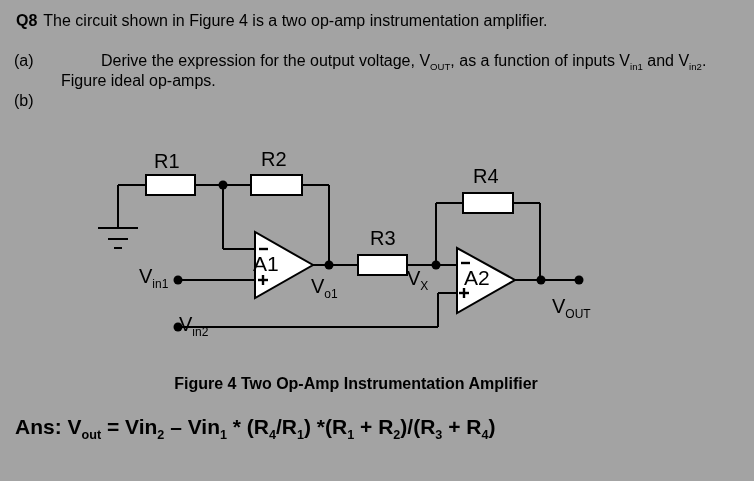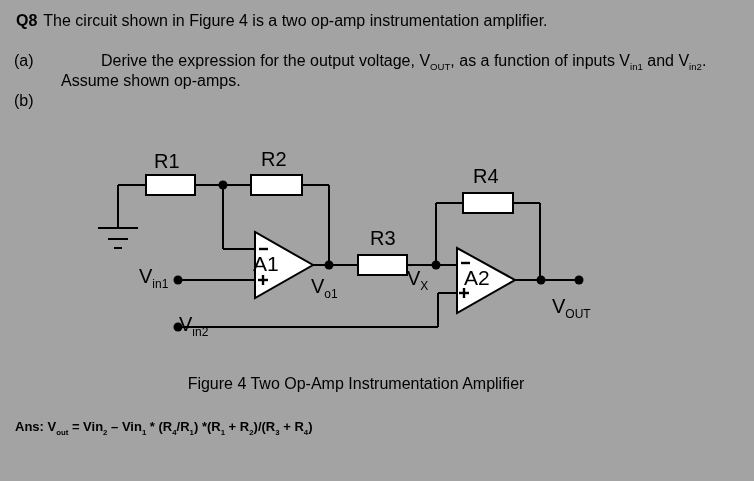--- a/index.html
+++ b/index.html
@@ -3,38 +3,38 @@
 <meta charset="utf-8">
 <style>
   html,body{margin:0;padding:0;background:#fff;}
   .page{position:relative;width:754px;height:481px;background:#a3a3a3;color:#000;
         font-family:"Liberation Sans", sans-serif;overflow:hidden;}
   .abs{position:absolute;white-space:nowrap;}
   .body-text{font-size:16px;line-height:20px;}
   .bold{font-weight:700;}
   .clabel{font-size:20px;line-height:20px;}
   .alabel{font-size:21px;line-height:21px;}
-  .caption{font-size:16px;font-weight:400;line-height:20px;text-align:center;}
-  .ans{font-size:13px;font-weight:700;line-height:20px;}
+  .caption{font-size:16px;font-weight:700;line-height:20px;text-align:center;}
+  .ans{font-size:21px;font-weight:700;line-height:20px;}
   sub{font-size:0.6em;line-height:0;}
   .num{padding-right:6px;}
   svg{position:absolute;left:0;top:0;}
 </style>
 </head>
 <body>
 
 <div class="page">
 
   <div class="abs body-text" style="left:16px;top:11px;">
     <span class="bold num">Q8</span><span>The circuit shown in Figure 4 is a two op-amp instrumentation amplifier.</span>
   </div>
 
   <div class="abs body-text" style="left:14px;top:51px;">(a)</div>
   <div class="abs body-text" style="left:61px;top:51px;margin-left:40px;">Derive the expression for the output voltage, V<sub>OUT</sub>, as a function of inputs V<sub>in1</sub> and V<sub>in2</sub>.</div>
-  <div class="abs body-text" style="left:61px;top:71px;">Assume shown op-amps.</div>
+  <div class="abs body-text" style="left:61px;top:71px;">Figure ideal op-amps.</div>
 
   <div class="abs body-text" style="left:14px;top:91px;">(b)</div>
 
   <svg width="754" height="481" viewBox="0 0 754 481">
     <g stroke="#000" stroke-width="2" fill="none">
 
       <g>
         <line x1="118" y1="185" x2="118" y2="228"></line>
         <line x1="98" y1="228" x2="138" y2="228"></line>
         <line x1="108" y1="239" x2="128" y2="239"></line>

